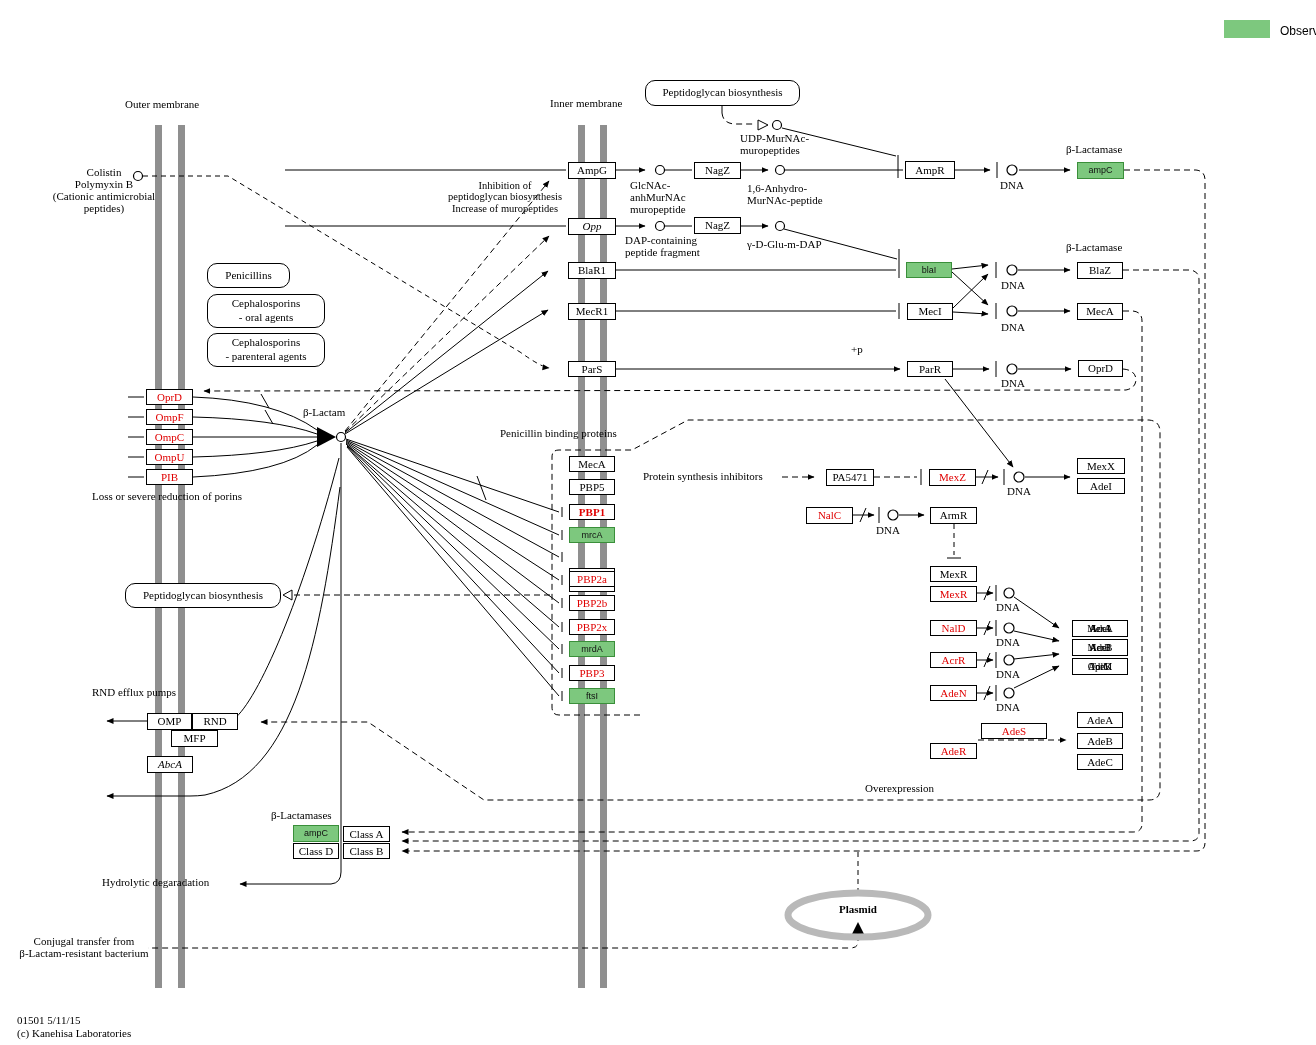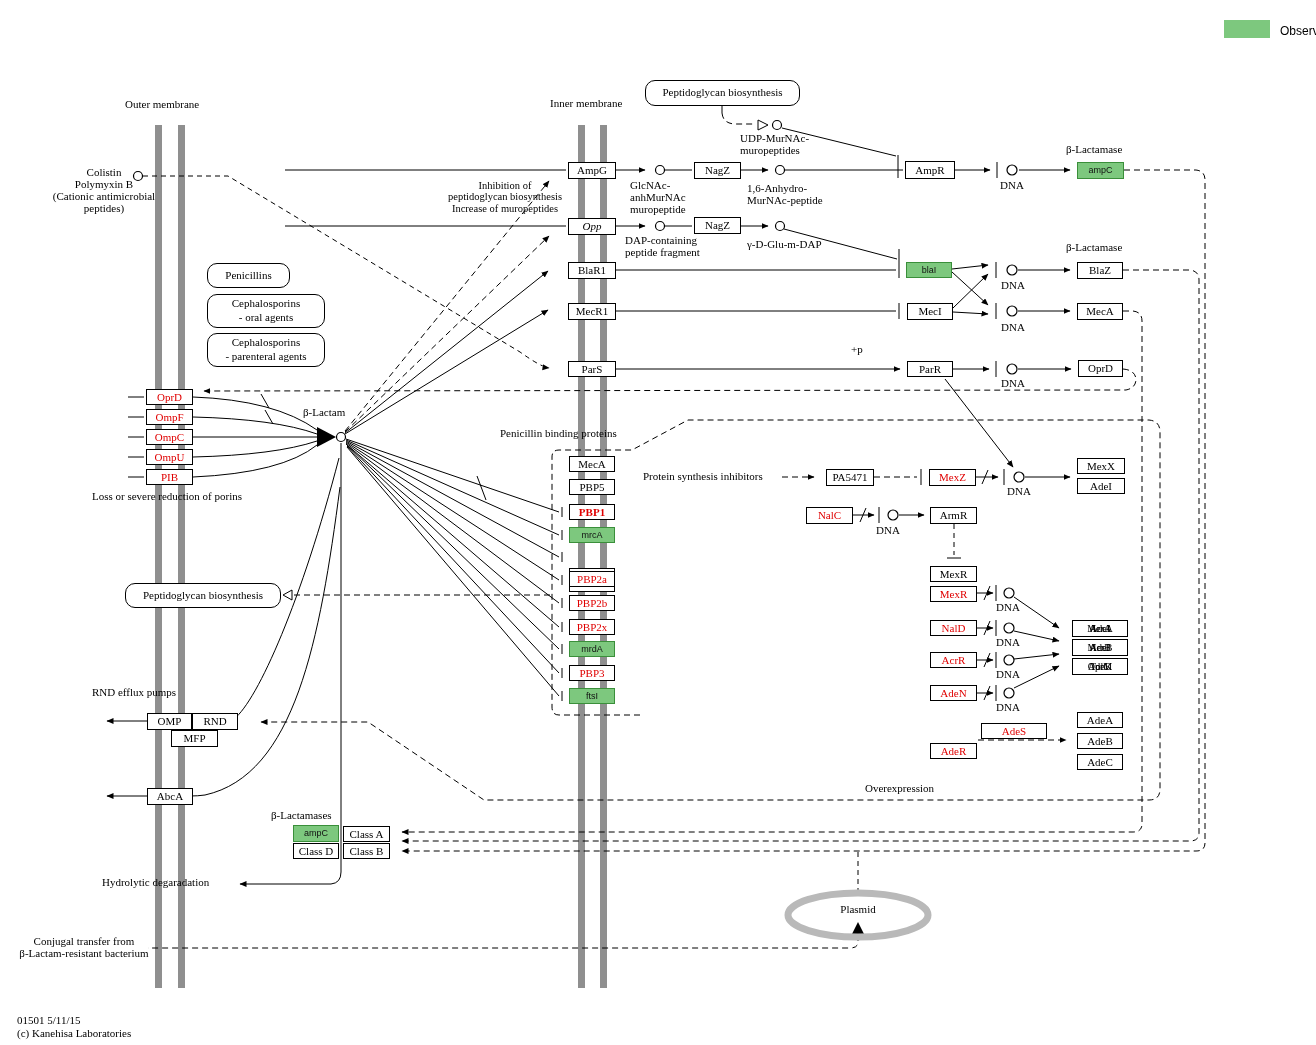--- a/index.html
+++ b/index.html
@@ -272,21 +272,21 @@
         <span>AdeK</span>
       </div>
       <div class="node red" style="left: 981px; top: 723px; width: 66px; height: 16px; line-height: 14px;">AdeS</div>
       <div class="node red" style="left: 930px; top: 743px; width: 47px; height: 16px; line-height: 14px;">AdeR</div>
       <div class="node black" style="left: 1077px; top: 712px; width: 46px; height: 16px; line-height: 14px;">AdeA</div>
       <div class="node black" style="left: 1077px; top: 733px; width: 46px; height: 16px; line-height: 14px;">AdeB</div>
       <div class="node black" style="left: 1077px; top: 754px; width: 46px; height: 16px; line-height: 14px;">AdeC</div>
       <div class="node black" style="left: 147px; top: 713px; width: 45px; height: 17px; line-height: 15px;">OMP</div>
       <div class="node black" style="left: 192px; top: 713px; width: 46px; height: 17px; line-height: 15px;">RND</div>
       <div class="node black" style="left: 171px; top: 730px; width: 47px; height: 17px; line-height: 15px;">MFP</div>
-      <div class="node black" style="left: 147px; top: 788px; width: 46px; height: 17px; line-height: 15px;">AbcA</div>
+      <div class="node black" style="left: 147px; top: 756px; width: 46px; height: 17px; line-height: 15px; font-style: italic;">AbcA</div>
       <div class="node green" style="left: 293px; top: 825px; width: 46px; height: 17px; line-height: 15px;">ampC</div>
       <div class="node black" style="left: 343px; top: 826px; width: 47px; height: 16px; line-height: 14px;">Class A</div>
       <div class="node black" style="left: 293px; top: 843px; width: 46px; height: 16px; line-height: 14px;">Class D</div>
       <div class="node black" style="left: 343px; top: 843px; width: 47px; height: 16px; line-height: 14px;">Class B</div>
       <div class="rounded" style="left: 645px; top: 80px; width: 155px; height: 26px;">Peptidoglycan biosynthesis</div>
       <div class="rounded" style="left: 207px; top: 263px; width: 83px; height: 25px;">Penicillins</div>
       <div class="rounded" style="left: 207px; top: 294px; width: 118px; height: 34px;">Cephalosporins
 - oral agents</div>
       <div class="rounded" style="left: 207px; top: 333px; width: 118px; height: 34px;">Cephalosporins
 - parenteral agents</div>
@@ -328,20 +328,20 @@
       <div class="lbl" style="left: 92px; top: 491px; width: 180px;">Loss or severe reduction of porins</div>
       <div class="lbl" style="left: 500px; top: 428px; width: 135px;">Penicillin binding proteins</div>
       <div class="lbl" style="left: 643px; top: 471px; width: 140px;">Protein synthesis inhibitors</div>
       <div class="lbl" style="left: 851px; top: 344px; width: 24px;">+p</div>
       <div class="lbl" style="left: 92px; top: 687px; width: 110px;">RND efflux pumps</div>
       <div class="lbl" style="left: 271px; top: 810px; width: 80px;">β-Lactamases</div>
       <div class="lbl" style="left: 865px; top: 783px; width: 100px;">Overexpression</div>
       <div class="lbl" style="left: 102px; top: 877px; width: 140px;">Hydrolytic degaradation</div>
       <div class="lbl c" style="left: 8px; top: 936px; width: 152px;">Conjugal transfer from
 β-Lactam-resistant bacterium</div>
-      <div class="lbl c" style="left: 828px; top: 904px; width: 60px;">Plasmid</div>
+      <div class="lbl c" style="left: 828px; top: 904px; width: 60px; font-weight: bold;">Plasmid</div>
     </div>
 
   <div id="footer">
     <div>01501 5/11/15</div>
     <div>(c) Kanehisa Laboratories</div>
   </div>
 </div>
 
 </body></html>

